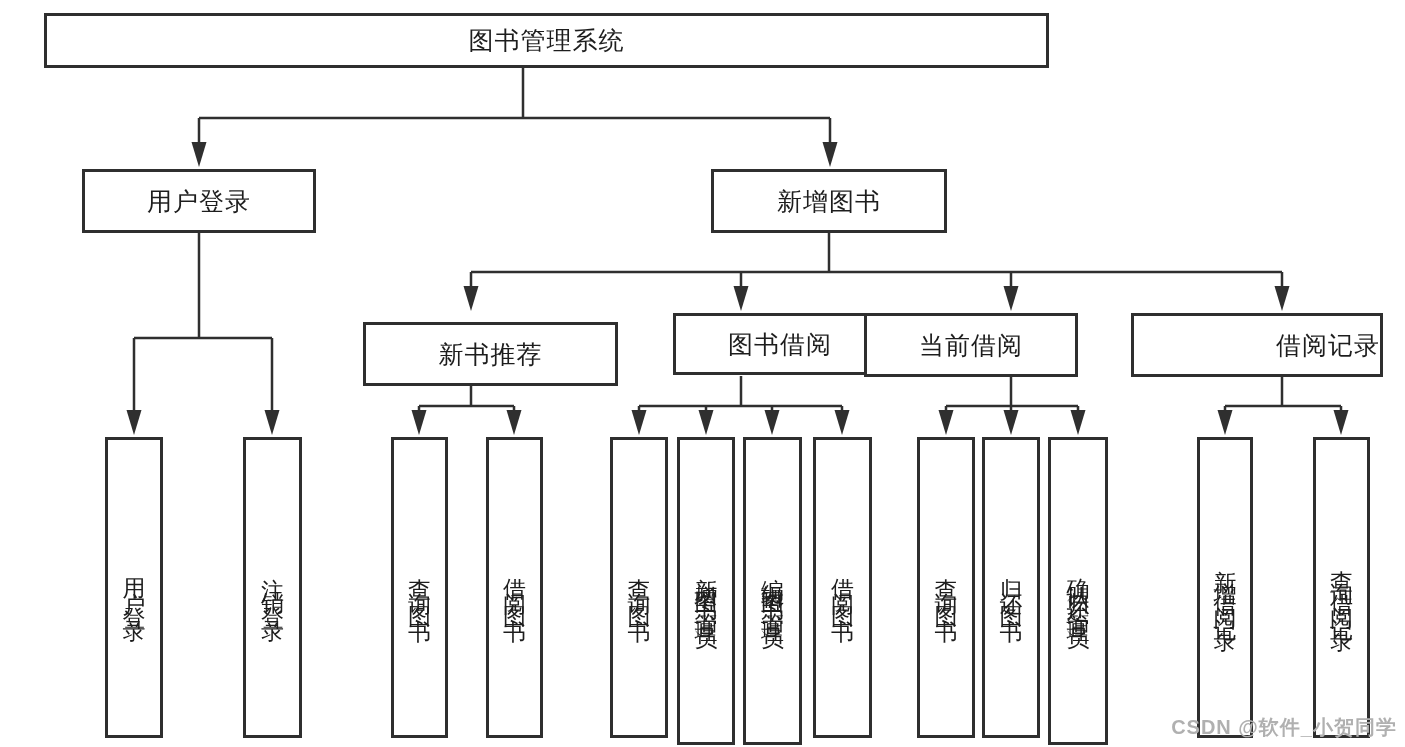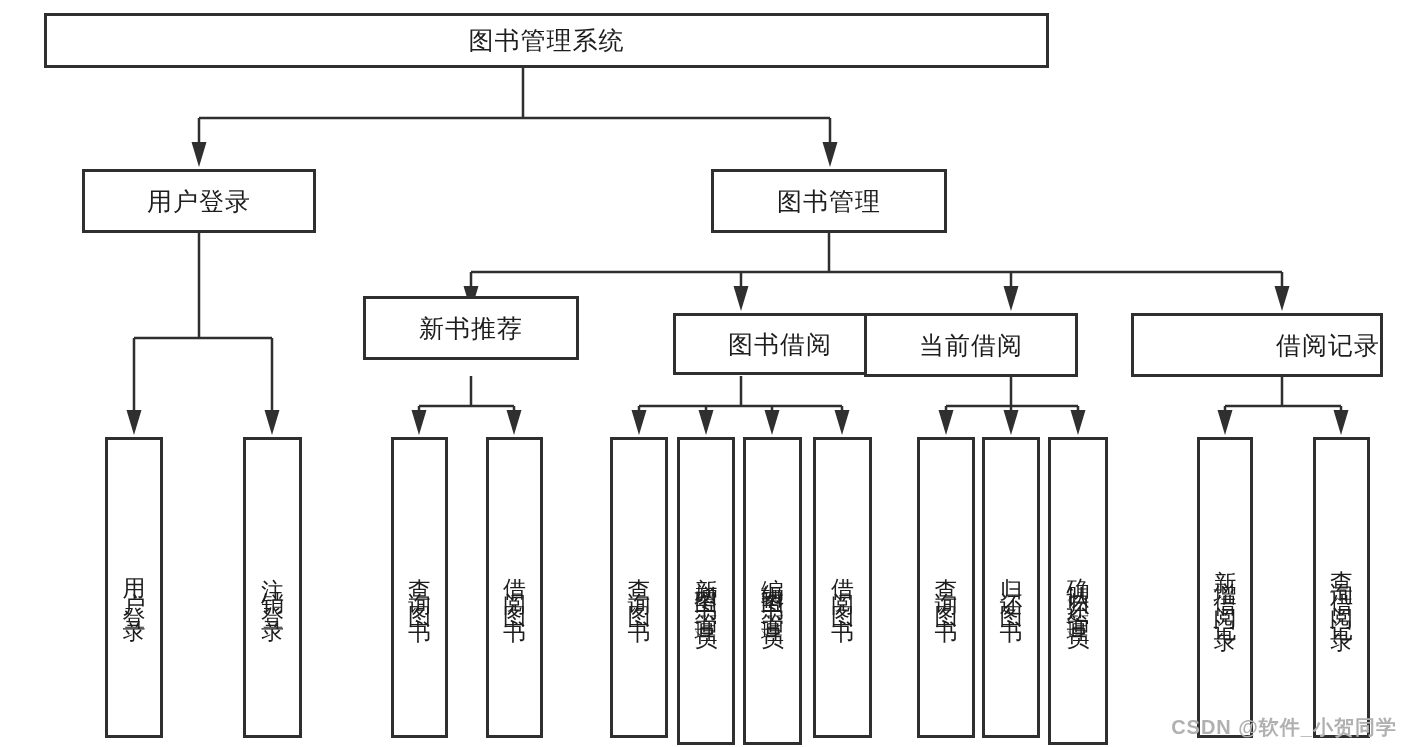--- a/index.html
+++ b/index.html
@@ -109,24 +109,24 @@
   </svg>
 
   <div class="node" style="left:20px; top:13px; width:1005px; height:55px;margin-left:24px;">
     <span>图书管理系统</span>
   </div>
 
   <div class="node" style="left:82px; top:169px; width:234px; height:64px;">
     <span>用户登录</span>
   </div>
   <div class="node" style="left:711px; top:169px; width:236px; height:64px;">
-    <span>图书管理</span>
+    <span>新增图书</span>
   </div>
 
-  <div class="node" style="left:363px; top:296px; width:216px; height:64px;justify-content:center;">
+  <div class="node" style="left:363px; top:322px; width:255px; height:64px;justify-content:center;">
     <span>新书推荐</span>
   </div>
   <div class="node" style="left:634px; top:313px; width:214px; height:62px;margin-left:39px;">
     <span>图书借阅</span>
   </div>
   <div class="node" style="left:864px; top:313px; width:214px; height:64px;">
     <span>当前借阅</span>
   </div>
   <div class="node" style="left:1131px; top:313px; width:252px; height:64px;justify-content:flex-end;">
     <span>借阅记录</span>

